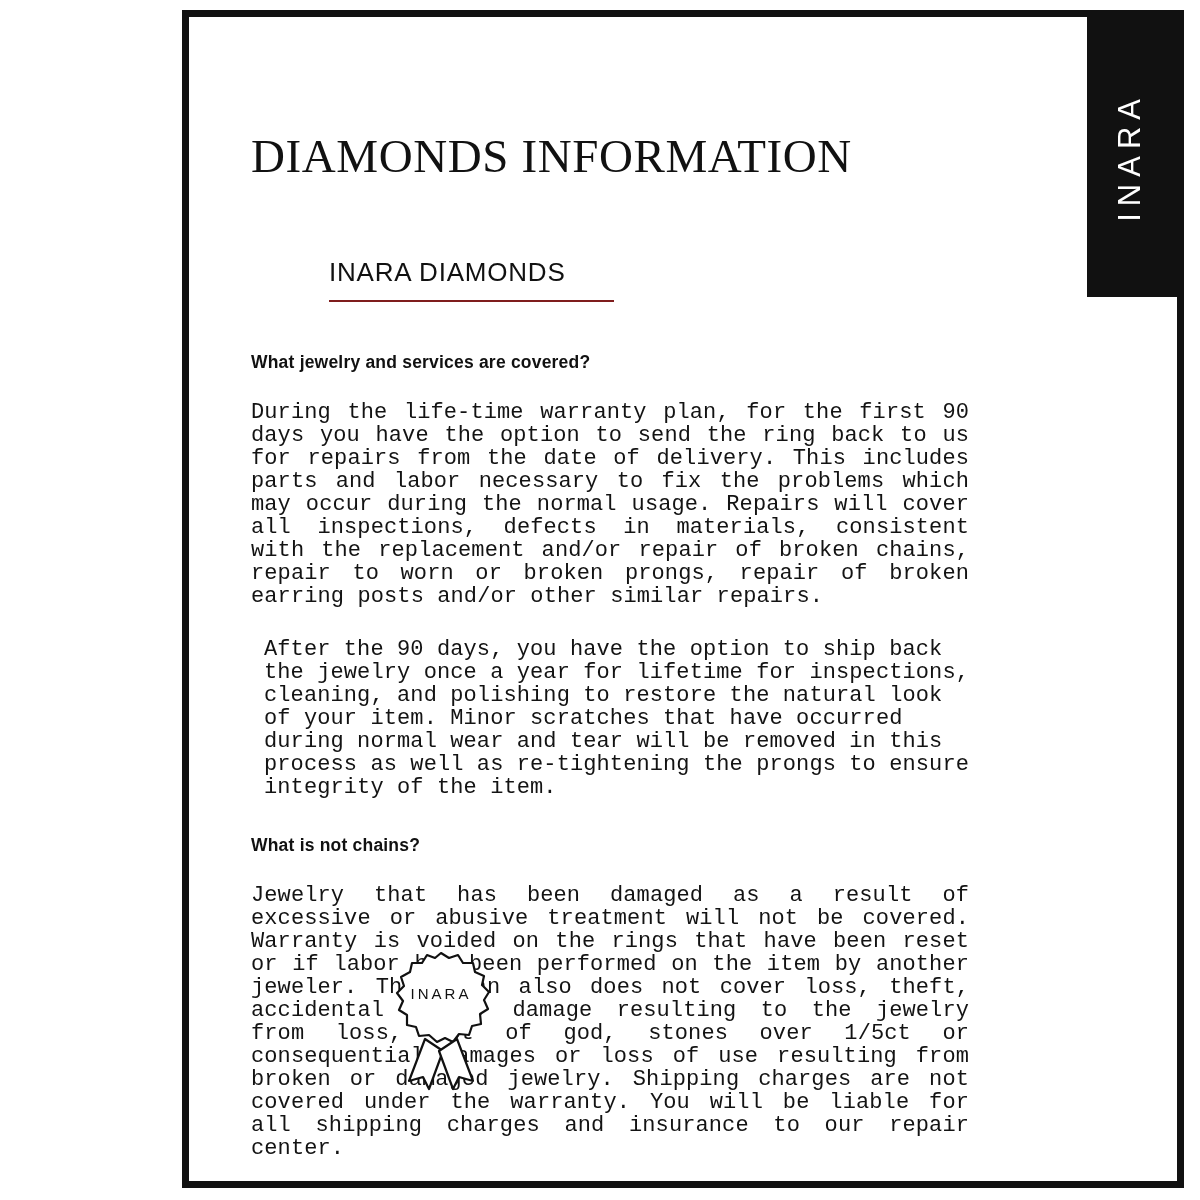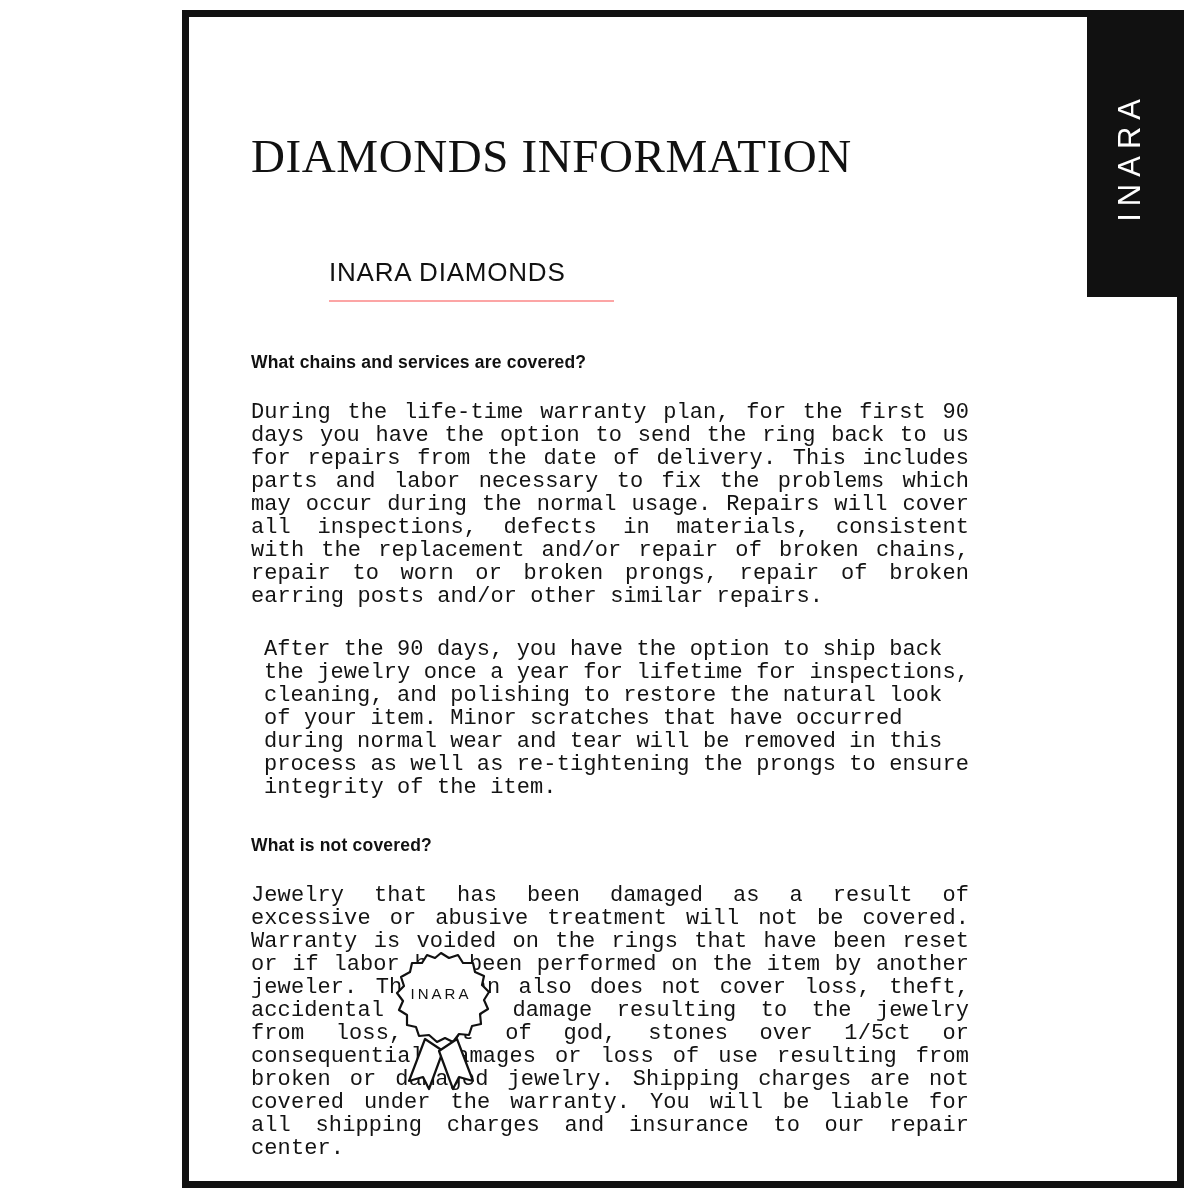--- a/index.html
+++ b/index.html
@@ -73,21 +73,21 @@
     letter-spacing: 0.6px;
     color: #111111;
     white-space: nowrap;
   }
 
   .subtitle-wrap {
     position: absolute;
     left: 78px;
     top: 240px;
     width: 285px;
-    border-bottom: 2px solid #fca5a5;
+    border-bottom: 2px solid #7f1d1d;
     padding-bottom: 12px;
   }
 
   .subtitle {
     font-family: "Liberation Sans", sans-serif;
     font-size: 26px;
     letter-spacing: 0.8px;
     color: #111111;
     white-space: nowrap;
   }
@@ -162,29 +162,29 @@
     <div class="content">
 
       <div class="doc-title">DIAMONDS INFORMATION</div>
 
       <div class="subtitle-wrap">
         <div class="subtitle">INARA DIAMONDS</div>
       </div>
 
       <div class="body-area">
 
-        <h2 class="section-head">What chains and services are covered?</h2>
+        <h2 class="section-head">What jewelry and services are covered?</h2>
 
         <p class="para">During the life-time warranty plan, for the first 90 days you have the option to send the ring back to us for repairs from the date of delivery. This includes parts and labor necessary to fix the problems which may occur during the normal usage. Repairs will cover all inspections, defects in materials, consistent with the replacement and/or repair of broken chains, repair to worn or broken prongs, repair of broken earring posts and/or other similar repairs.</p>
 
         <p class="para loose">After the 90 days, you have the option to ship back the jewelry once a year for lifetime for inspections, cleaning, and polishing to restore the natural look of your item. Minor scratches that have occurred during normal wear and tear will be removed in this process as well as re-tightening the prongs to ensure integrity of the item.</p>
 
         <div class="spacer-sm"></div>
 
-        <h2 class="section-head">What is not covered?</h2>
+        <h2 class="section-head">What is not chains?</h2>
 
         <p class="para">Jewelry that has been damaged as a result of excessive or abusive treatment will not be covered. Warranty is voided on the rings that have been reset or if labor has been performed on the item by another jeweler. This plan also does not cover loss, theft, accidental abuse, damage resulting to the jewelry from loss, act of god, stones over 1/5ct or consequential damages or loss of use resulting from broken or damaged jewelry. Shipping charges are not covered under the warranty. You will be liable for all shipping charges and insurance to our repair center.</p>
 
       </div>
 
       <div class="seal">
         <svg width="120" height="150" viewBox="0 0 120 150" fill="none" xmlns="http://www.w3.org/2000/svg">
 
           <path d="M60 6
                    L68 11 L77 8 L82 16 L92 16 L94 25 L103 29 L101 38 L108 45 L103 53

